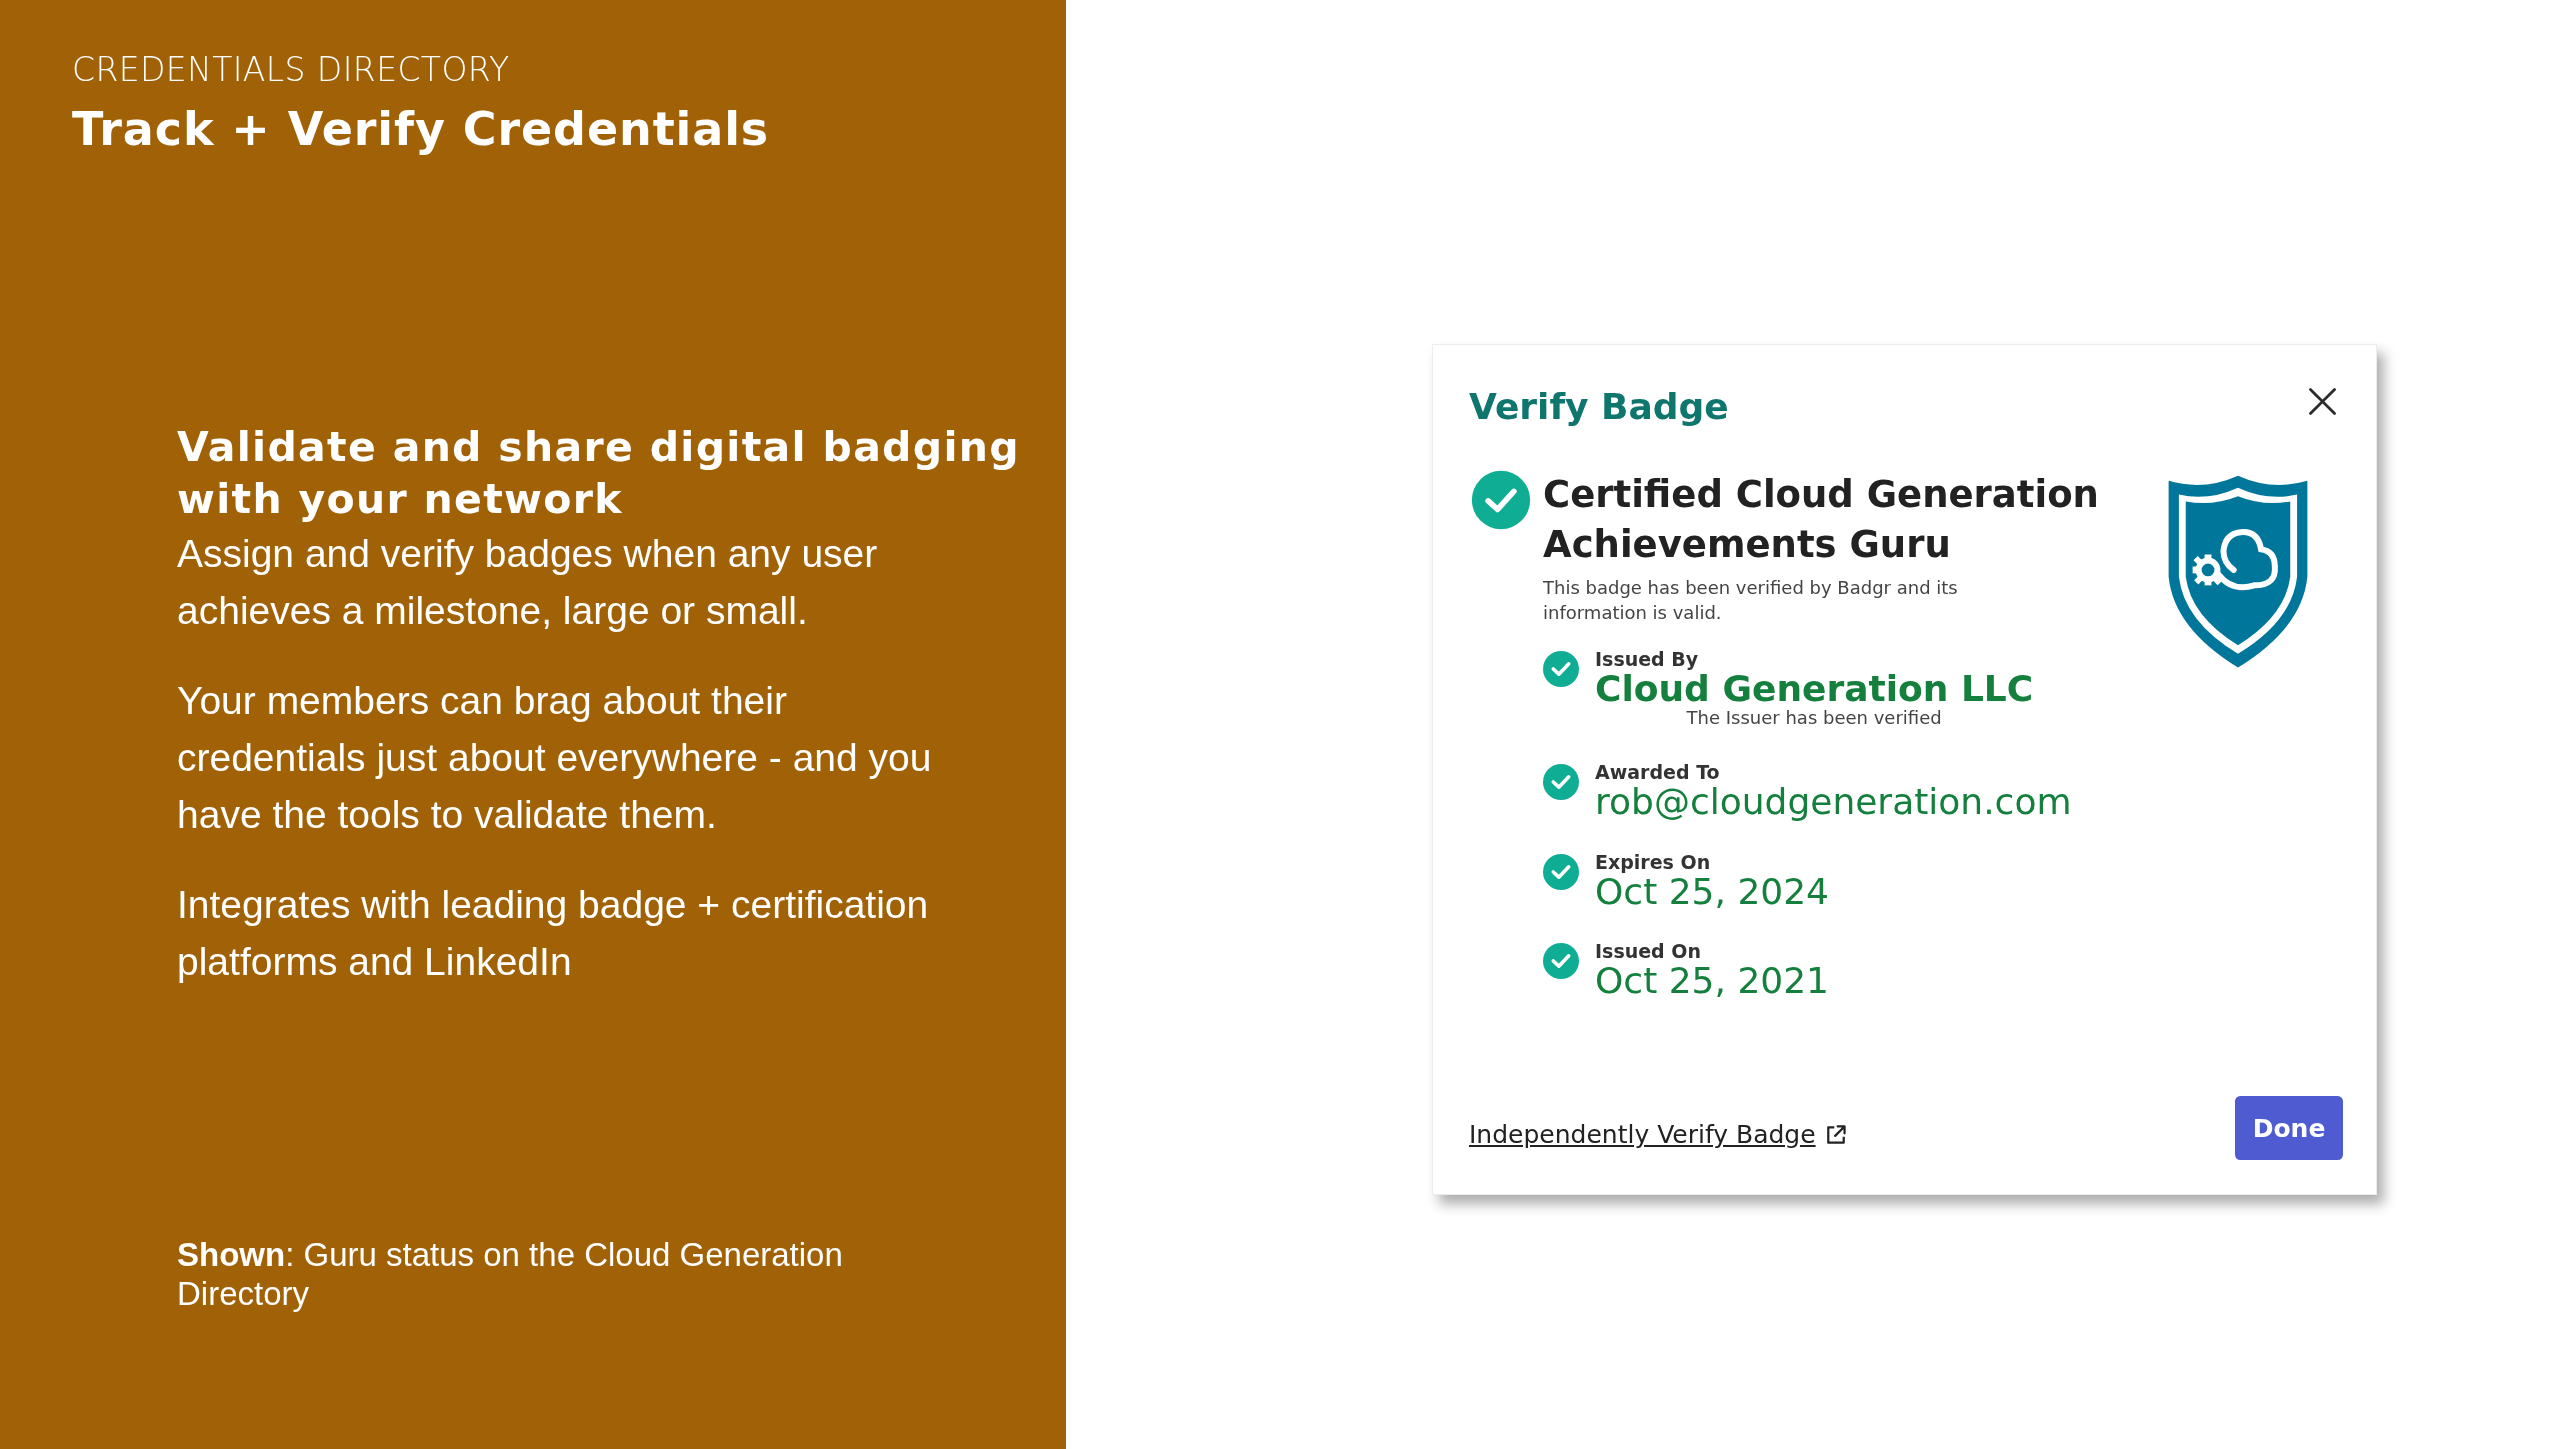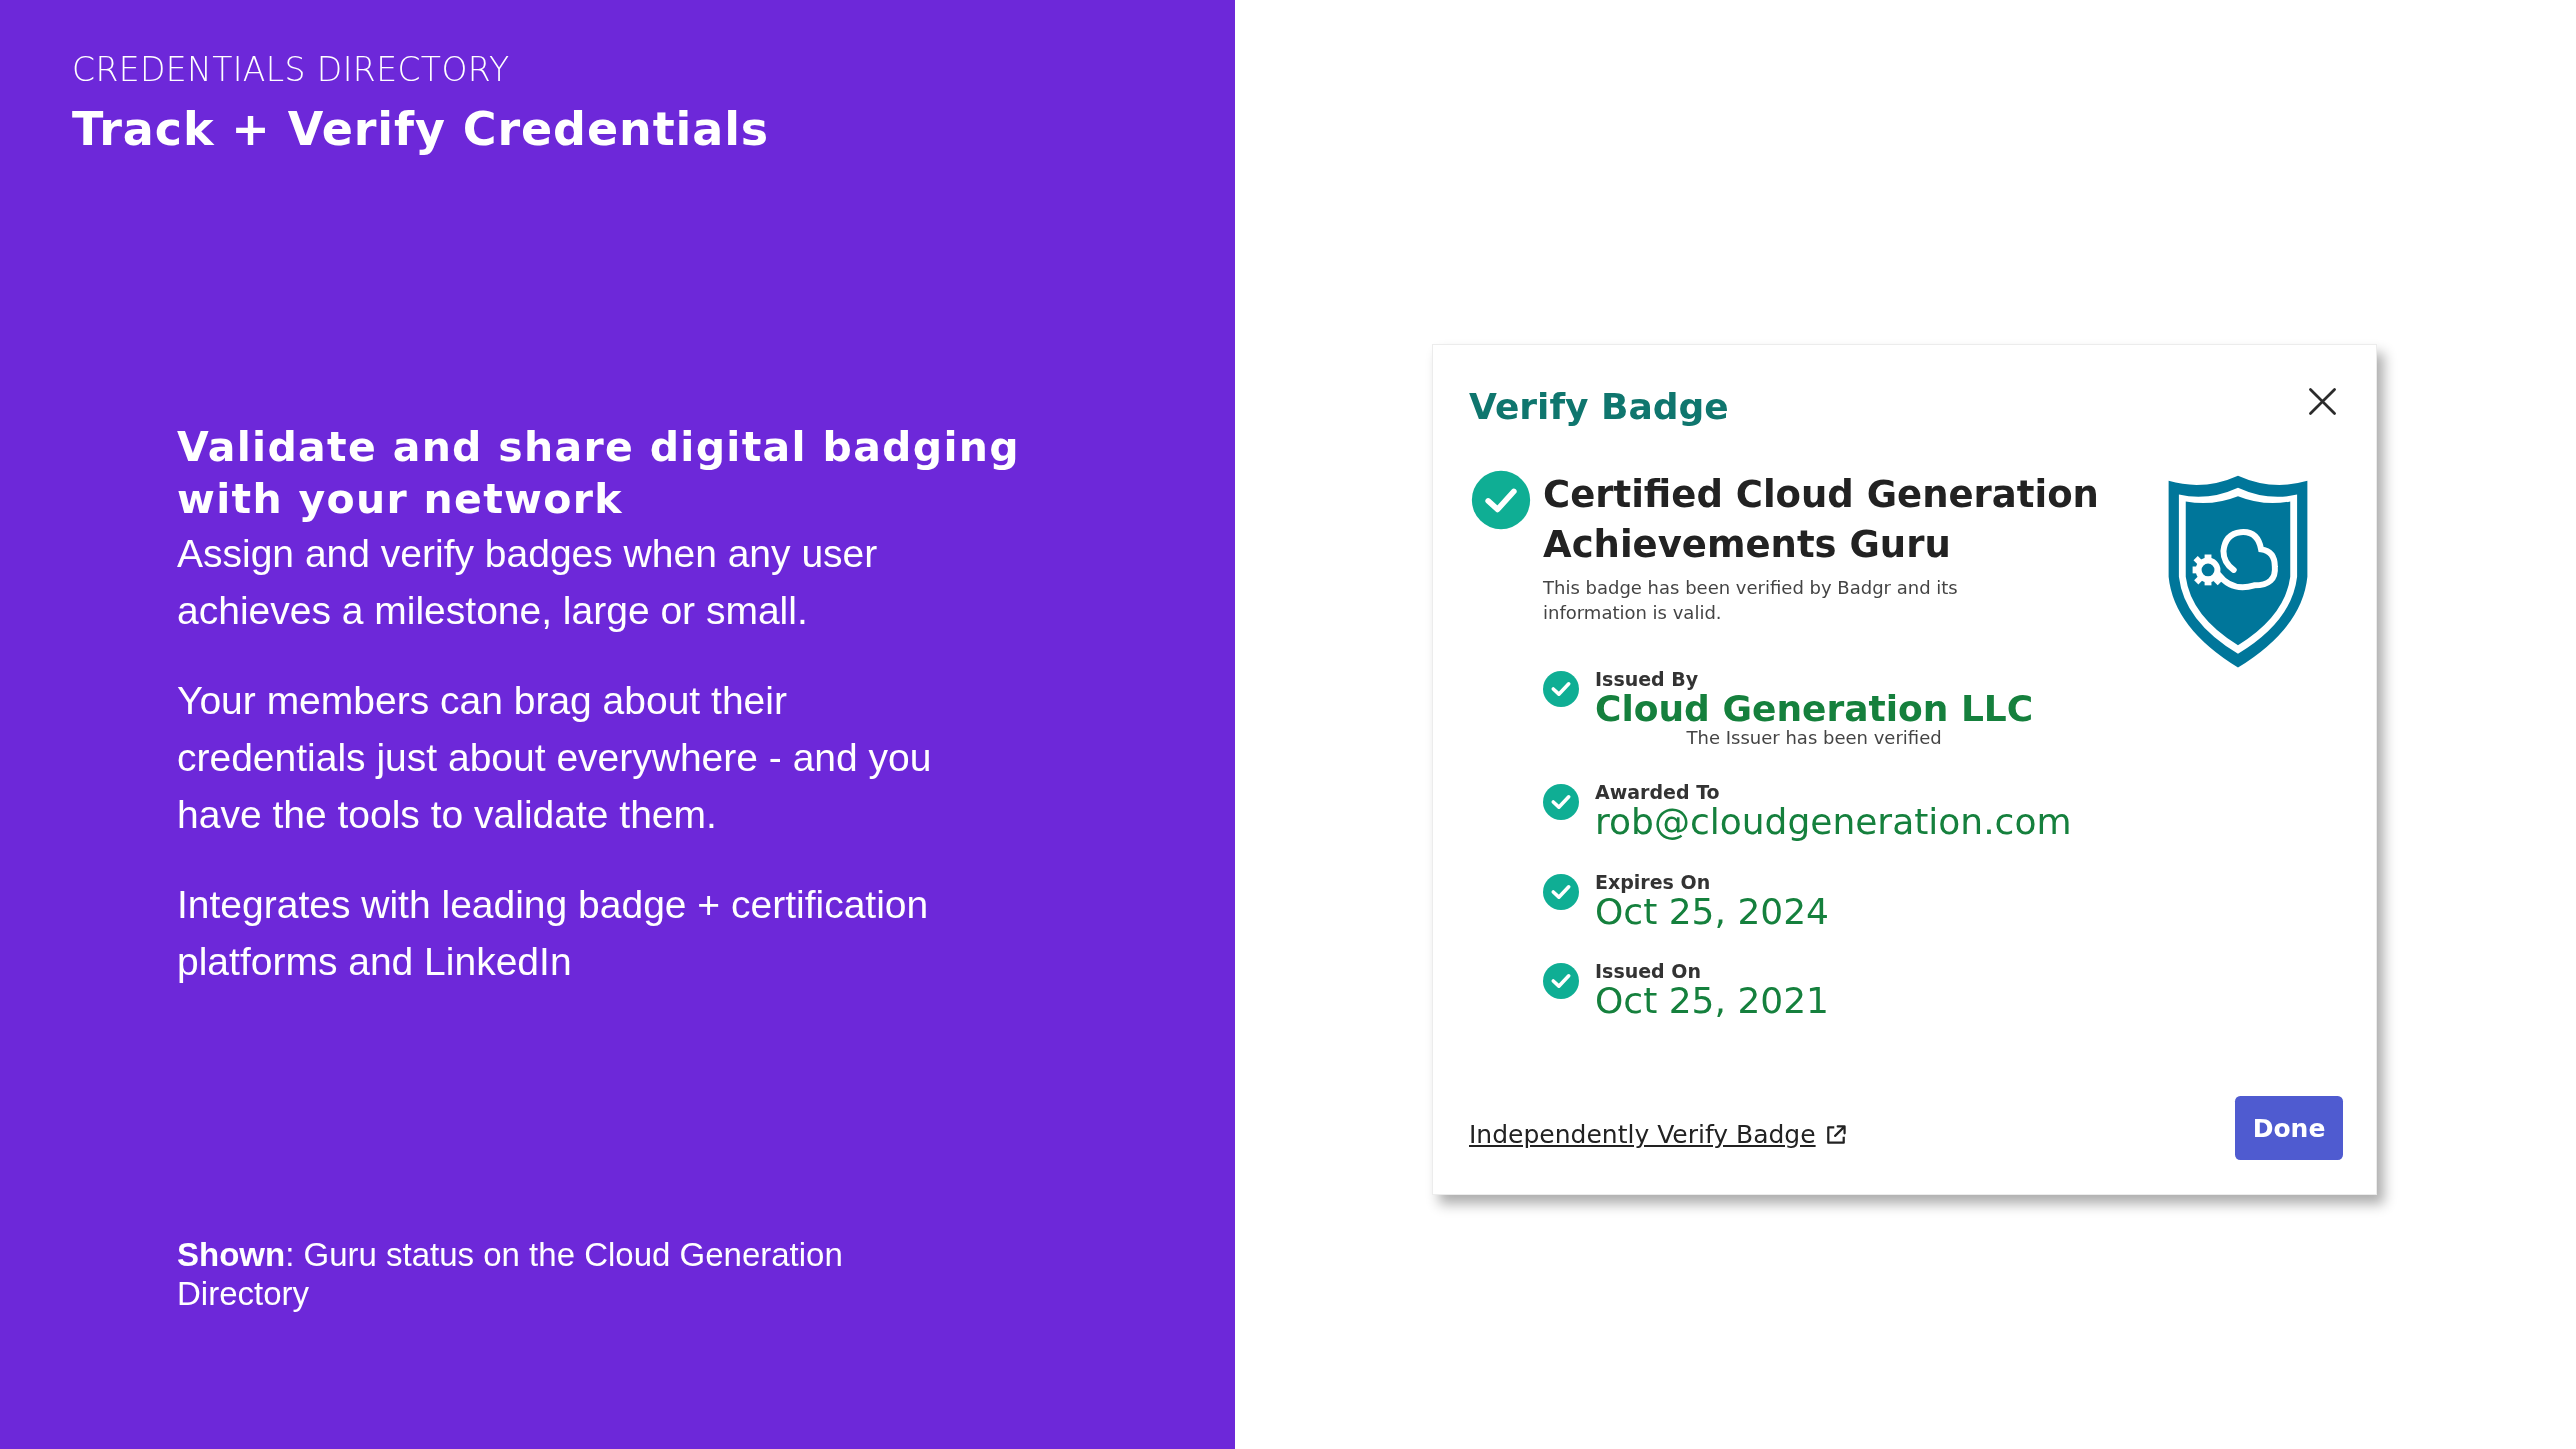--- a/index.html
+++ b/index.html
@@ -1,21 +1,21 @@
 <!DOCTYPE html>
 <html style="font-size:13.7px"><head>
 <meta charset="utf-8">
 <style>
   * { box-sizing: border-box; margin: 0; padding: 0; }
   html, body { width: 2576px; height: 1449px; overflow: hidden; background: #ffffff; }
   body { position: relative; font-family: "Liberation Sans", sans-serif; }
 
   .left-panel {
-    position: absolute; left: 0; top: 0; width: 1235px; height: 1449px;
-    background: #6d28d9; color: #ffffff;
+    position: absolute; left: 0; top: 0; width: 1066px; height: 1449px;
+    background: #a16207; color: #ffffff;
   }
   .eyebrow {
     position: absolute; left: 72px; top: 50px;
     font-family: "DejaVu Sans", sans-serif; font-weight: 200;
     font-size: 33px; letter-spacing: 0.4px; color: #ffffff; line-height: 39px;
   }
   .page-title {
     position: absolute; left: 72px; top: 101px;
     font-family: "DejaVu Sans", sans-serif; font-weight: bold;
     font-size: 46px; letter-spacing: 0.9px; line-height: 57px;
@@ -56,21 +56,21 @@
     position: absolute; left: 72px; top: 0; width: 584px;
     font-size: 37px; font-weight: bold; line-height: 50px; color: #222;
   }
   .badge-desc {
     position: absolute; left: 72px; top: 105px; width: 447px;
     font-size: 18px; line-height: 25px; color: #444;
   }
   .shield { position: absolute; left: 732px; top: 129px; width: 146px; height: 197px; }
 
   .details { position: absolute; left: 110px; top: 301px; width: 601px; }
-  .detail { position: relative; padding-left: 52px; margin-top: 20px; }
+  .detail { position: relative; padding-left: 52px; }
   .detail .chk { position: absolute; left: 0; top: 5.2px; width: 36px; height: 36px; }
   .detail-label { font-size: 19px; font-weight: bold; color: #333; line-height: 26px; }
   .detail-value { font-size: 36px; color: #15803d; line-height: 34px; }
   .detail-value.strong { font-weight: bold; }
   .detail-note { font-size: 18px; color: #444; line-height: 24px; text-align: center; }
   .d0 { position: absolute; top: 0; }
   .d1 { position: absolute; top: 113px; }
   .d2 { position: absolute; top: 203px; }
   .d3 { position: absolute; top: 292px; }
 

